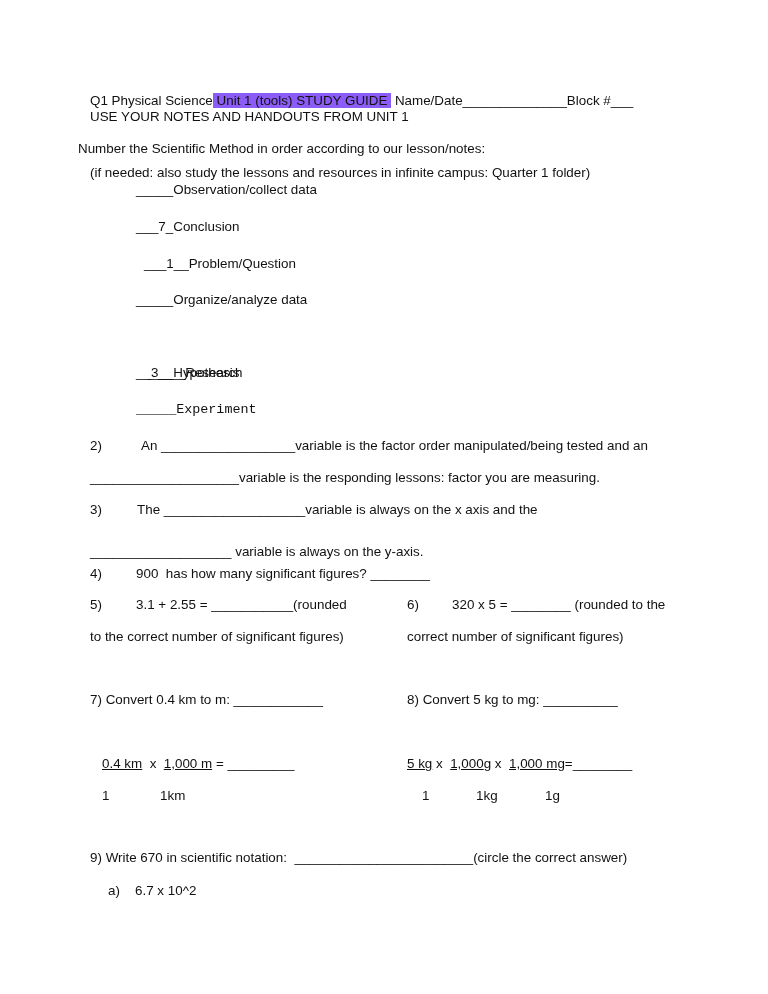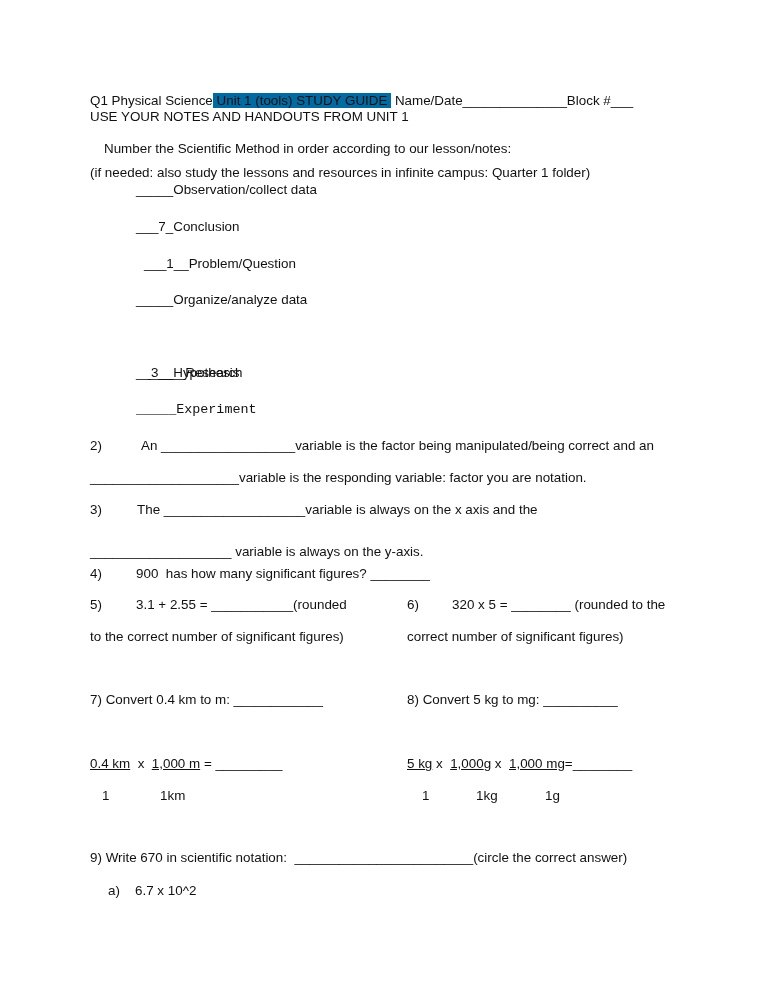--- a/index.html
+++ b/index.html
@@ -15,65 +15,65 @@
       font-family: "Liberation Sans", sans-serif;
       font-size: 13.4px;
       color: #111111;
     }
     .line {
       position: absolute;
       white-space: pre;
       line-height: 16px;
     }
     .hl {
-      background: #0369a1;
+      background: #8b5cf6;
     }
     .u {
       text-decoration: underline;
     }
   </style>
 </head>
 <body>
 
 <div>
 
   <div class="line" style="left:90px; top:93px;"><span>Q1 Physical Science</span><span class="hl"> Unit 1 (tools) STUDY GUIDE </span><span> Name/Date______________Block #___</span></div>
   <div class="line" style="left:90px; top:109px;text-align:right;">USE YOUR NOTES AND HANDOUTS FROM UNIT 1</div>
   <div class="line" style="left:90px; top:125px;margin-top:40px;">(if needed: also study the lessons and resources in infinite campus: Quarter 1 folder)</div>
-  <div class="line" style="left:104px; top:141px;">Number the Scientific Method in order according to our lesson/notes:</div>
+  <div class="line" style="left:78px; top:141px;">Number the Scientific Method in order according to our lesson/notes:</div>
 
   <div class="line" style="left:136px; top:182px;"><span>_____</span><span>Observation/collect data</span></div>
   <div class="line" style="left:136px; top:219px;"><span>___7_</span><span>Conclusion</span></div>
   <div class="line" style="left:144px; top:256px;text-align:center;"><span>___1__</span><span>Problem/Question</span></div>
   <div class="line" style="left:136px; top:292px;"><span>_____</span><span>Organize/analyze data</span></div>
   <div class="line" style="left:136px; top:329px;margin-top:36px;"><span>__3__</span><span>Hypothesis</span></div>
   <div class="line" style="left:148px; top:365px;"><span>_____</span><span>Research</span></div>
   <div class="line" style="left:136px; top:402px;font-family:Liberation Mono, monospace;"><span>_____</span><span>Experiment</span></div>
 
   <div class="line" style="left:90px; top:438px;">2)</div>
-  <div class="line" style="left:141px; top:438px;">An __________________variable is the factor being manipulated/being correct and an</div>
-  <div class="line" style="left:90px; top:470px;">____________________variable is the responding variable: factor you are notation.</div>
+  <div class="line" style="left:141px; top:438px;">An __________________variable is the factor order manipulated/being tested and an</div>
+  <div class="line" style="left:90px; top:470px;">____________________variable is the responding lessons: factor you are measuring.</div>
 
   <div class="line" style="left:90px; top:502px;">3)</div>
   <div class="line" style="left:137px; top:502px;">The ___________________variable is always on the x axis and the</div>
   <div class="line" style="left:90px; top:534px;margin-top:10px;">___________________ variable is always on the y-axis.</div>
 
   <div class="line" style="left:90px; top:566px;">4)</div>
   <div class="line" style="left:136px; top:566px;">900  has how many significant figures? ________</div>
 
   <div class="line" style="left:90px; top:597px;">5)</div>
   <div class="line" style="left:136px; top:597px;">3.1 + 2.55 = ___________(rounded</div>
   <div class="line" style="left:90px; top:629px;text-align:center;">to the correct number of significant figures)</div>
 
   <div class="line" style="left:407px; top:597px;">6)</div>
   <div class="line" style="left:452px; top:597px;">320 x 5 = ________ (rounded to the</div>
   <div class="line" style="left:407px; top:629px;">correct number of significant figures)</div>
 
   <div class="line" style="left:90px; top:692px;">7) Convert 0.4 km to m: ____________</div>
-  <div class="line" style="left:90px; top:756px;"><span class="u">0.4 km</span><span>  x  </span><span class="u">1,000 m</span><span> = _________</span></div>
+  <div class="line" style="left:102px; top:756px;"><span class="u">0.4 km</span><span>  x  </span><span class="u">1,000 m</span><span> = _________</span></div>
   <div class="line" style="left:102px; top:788px;">1</div>
   <div class="line" style="left:160px; top:788px;">1km</div>
 
   <div class="line" style="left:407px; top:692px;">8) Convert 5 kg to mg: __________</div>
   <div class="line" style="left:407px; top:756px;"><span class="u">5 kg</span><span> x  </span><span class="u">1,000</span><span>g</span><span> x  </span><span class="u">1,000 mg</span><span>=________</span></div>
   <div class="line" style="left:422px; top:788px;">1</div>
   <div class="line" style="left:476px; top:788px;">1kg</div>
   <div class="line" style="left:545px; top:788px;">1g</div>
 
   <div class="line" style="left:90px; top:850px;">9) Write 670 in scientific notation:  ________________________(circle the correct answer)</div>

